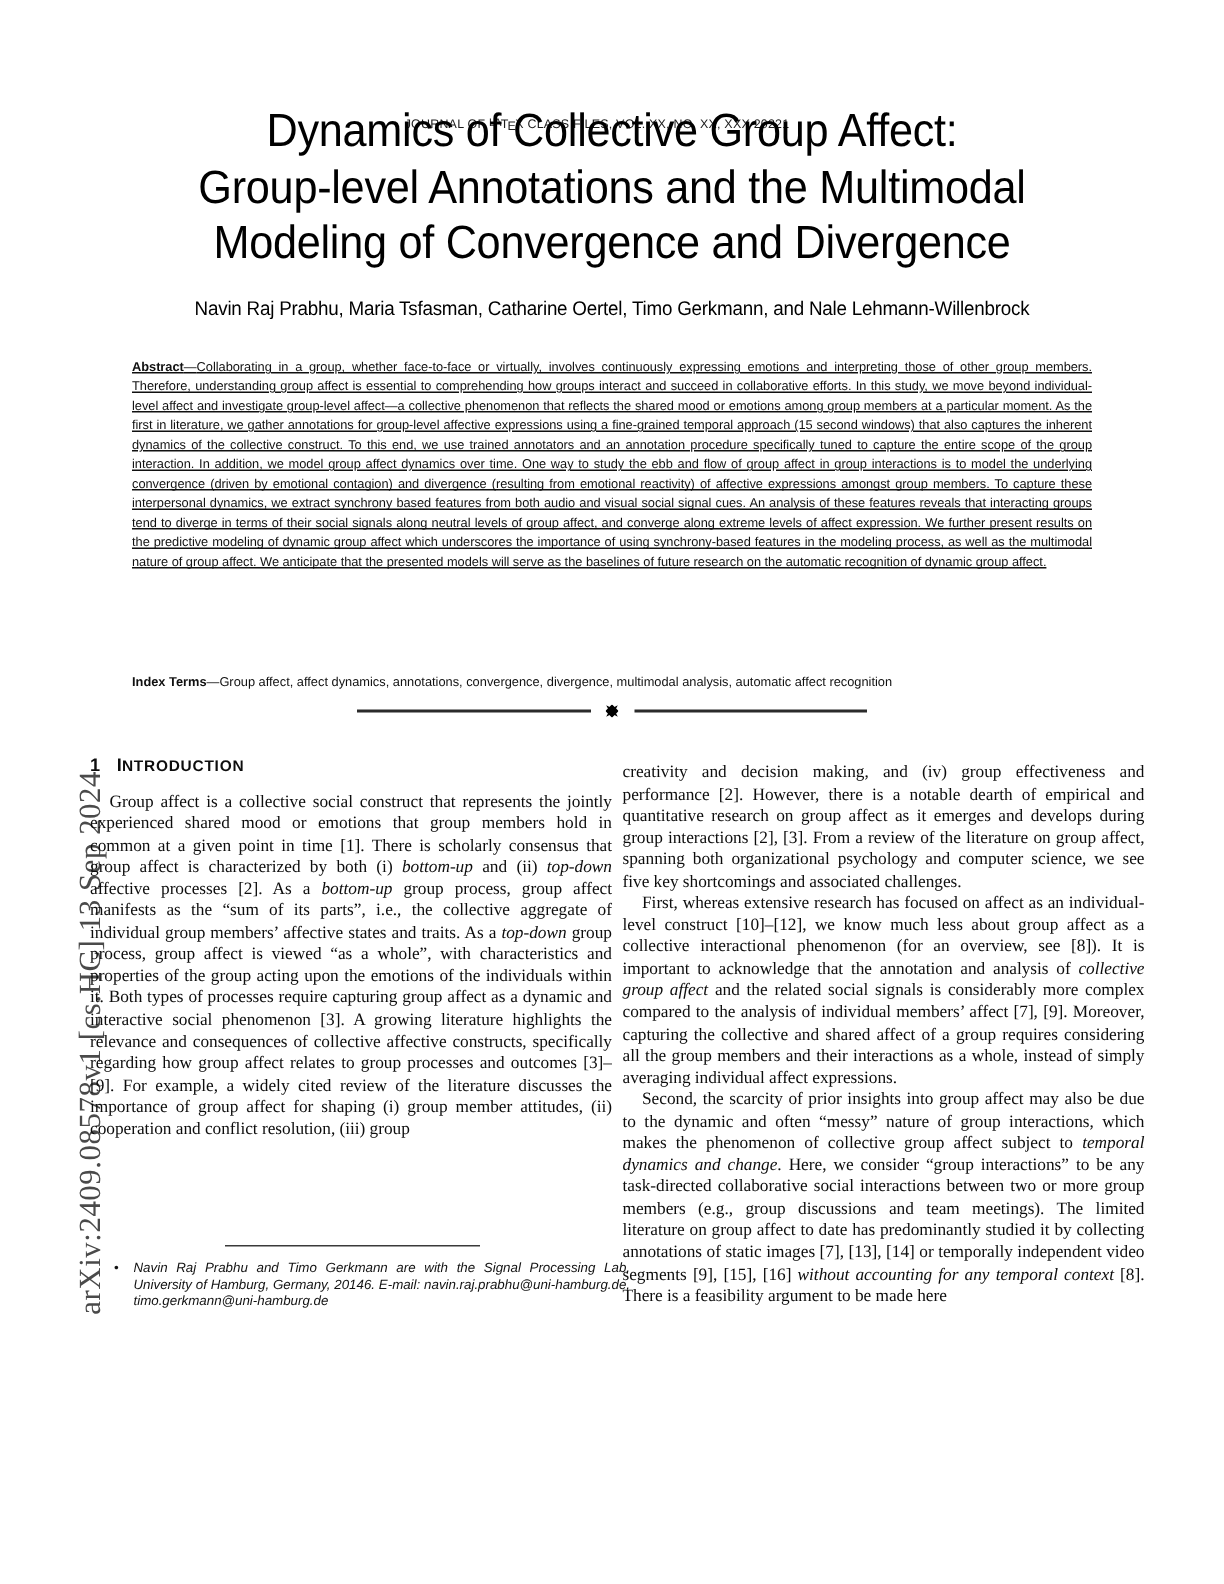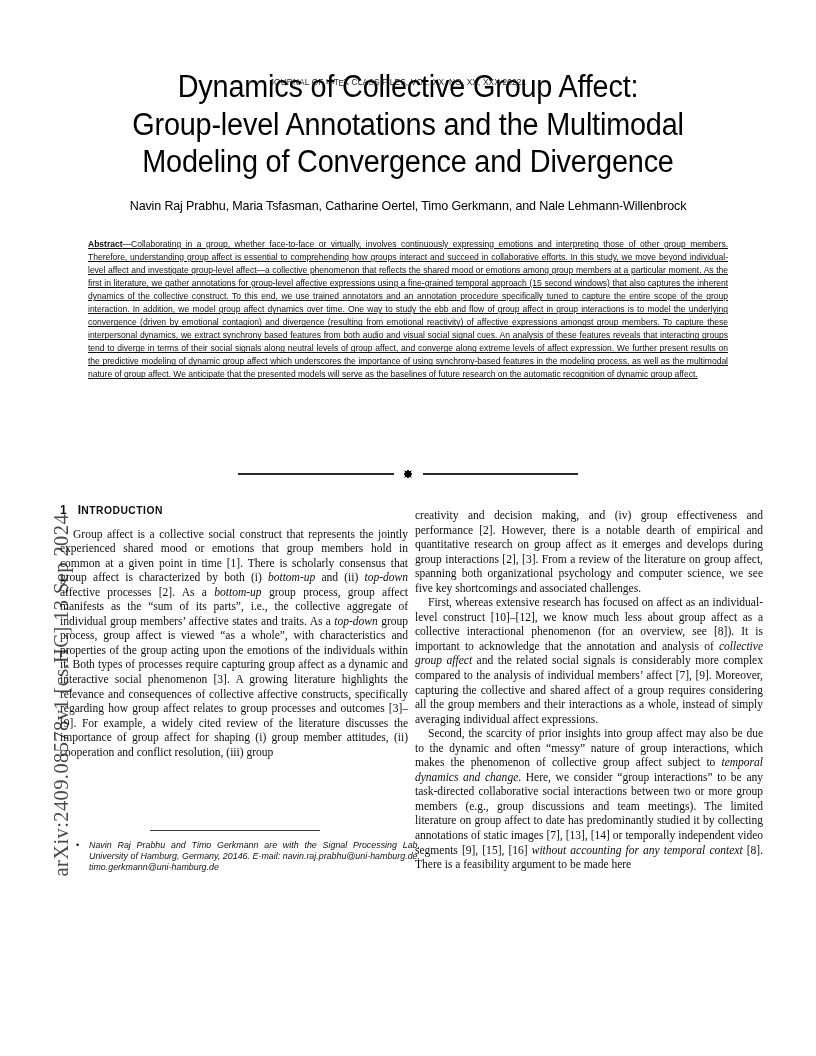--- a/index.html
+++ b/index.html
@@ -257,20 +257,23 @@
     <div>Group-level Annotations and the Multimodal</div>
     <div>Modeling of Convergence and Divergence</div>
   </div>
 
   <div class="authors">Navin Raj Prabhu, Maria Tsfasman, Catharine Oertel, Timo Gerkmann, and Nale Lehmann-Willenbrock</div>
 
   <div class="abstract-block">
     <span class="lead">Abstract</span><span>—</span><span>Collaborating in a group, whether face-to-face or virtually, involves continuously expressing emotions and interpreting those of other group members. Therefore, understanding group affect is essential to comprehending how groups interact and succeed in collaborative efforts. In this study, we move beyond individual-level affect and investigate group-level affect—a collective phenomenon that reflects the shared mood or emotions among group members at a particular moment. As the first in literature, we gather annotations for group-level affective expressions using a fine-grained temporal approach (15 second windows) that also captures the inherent dynamics of the collective construct. To this end, we use trained annotators and an annotation procedure specifically tuned to capture the entire scope of the group interaction. In addition, we model group affect dynamics over time. One way to study the ebb and flow of group affect in group interactions is to model the underlying convergence (driven by emotional contagion) and divergence (resulting from emotional reactivity) of affective expressions amongst group members. To capture these interpersonal dynamics, we extract synchrony based features from both audio and visual social signal cues. An analysis of these features reveals that interacting groups tend to diverge in terms of their social signals along neutral levels of group affect, and converge along extreme levels of affect expression. We further present results on the predictive modeling of dynamic group affect which underscores the importance of using synchrony-based features in the modeling process, as well as the multimodal nature of group affect. We anticipate that the presented models will serve as the baselines of future research on the automatic recognition of dynamic group affect.</span>
   </div>
 
+  <div class="index-terms">
+    <span class="lead">Index Terms</span><span>—</span><span>Group affect, affect dynamics, annotations, convergence, divergence, multimodal analysis, automatic affect recognition</span>
+  </div>
 
   <div class="diamond-rule">
     <div class="bar"></div>
     <div class="dia"></div>
     <div class="bar"></div>
   </div>
 
   <div class="col col-left">
     <div class="sec-head">
       <span class="num">1</span><span class="sc"><span class="cap">I</span><span>NTRODUCTION</span></span>

